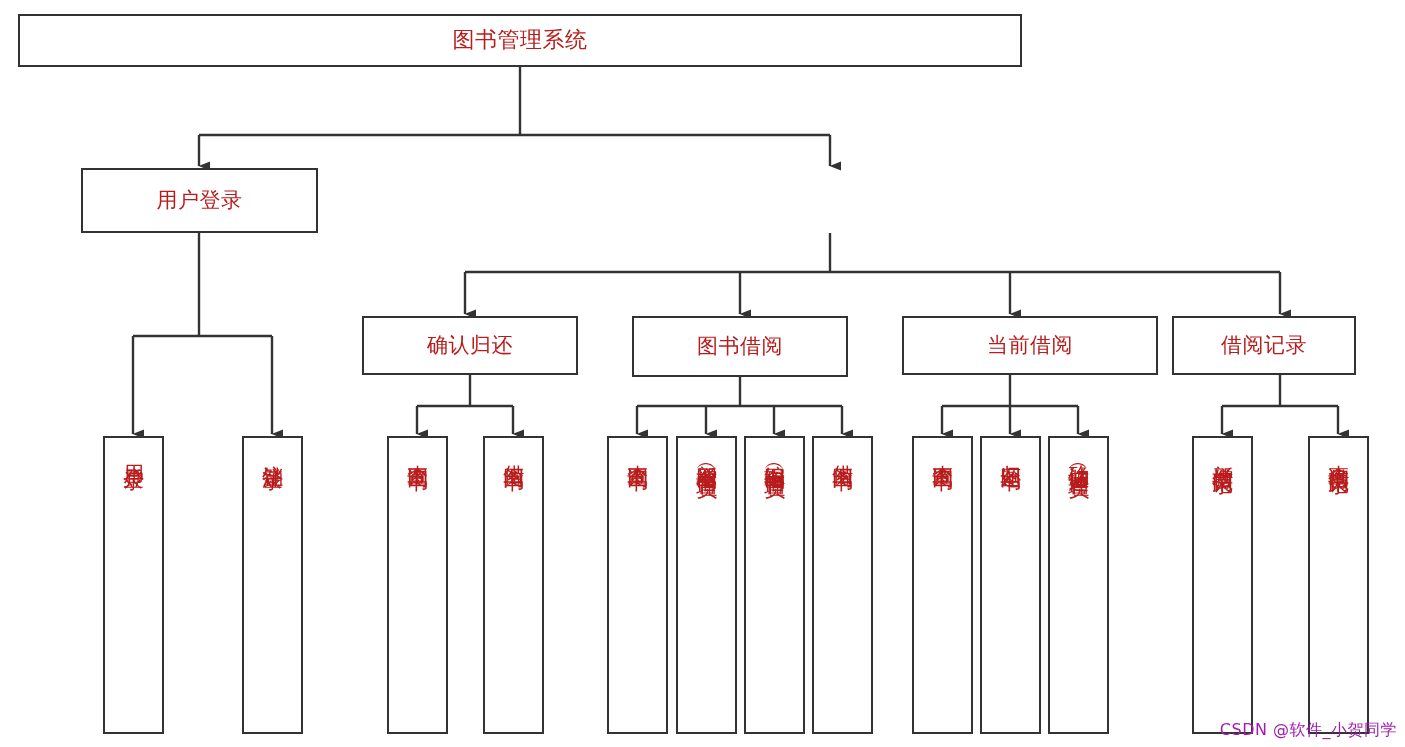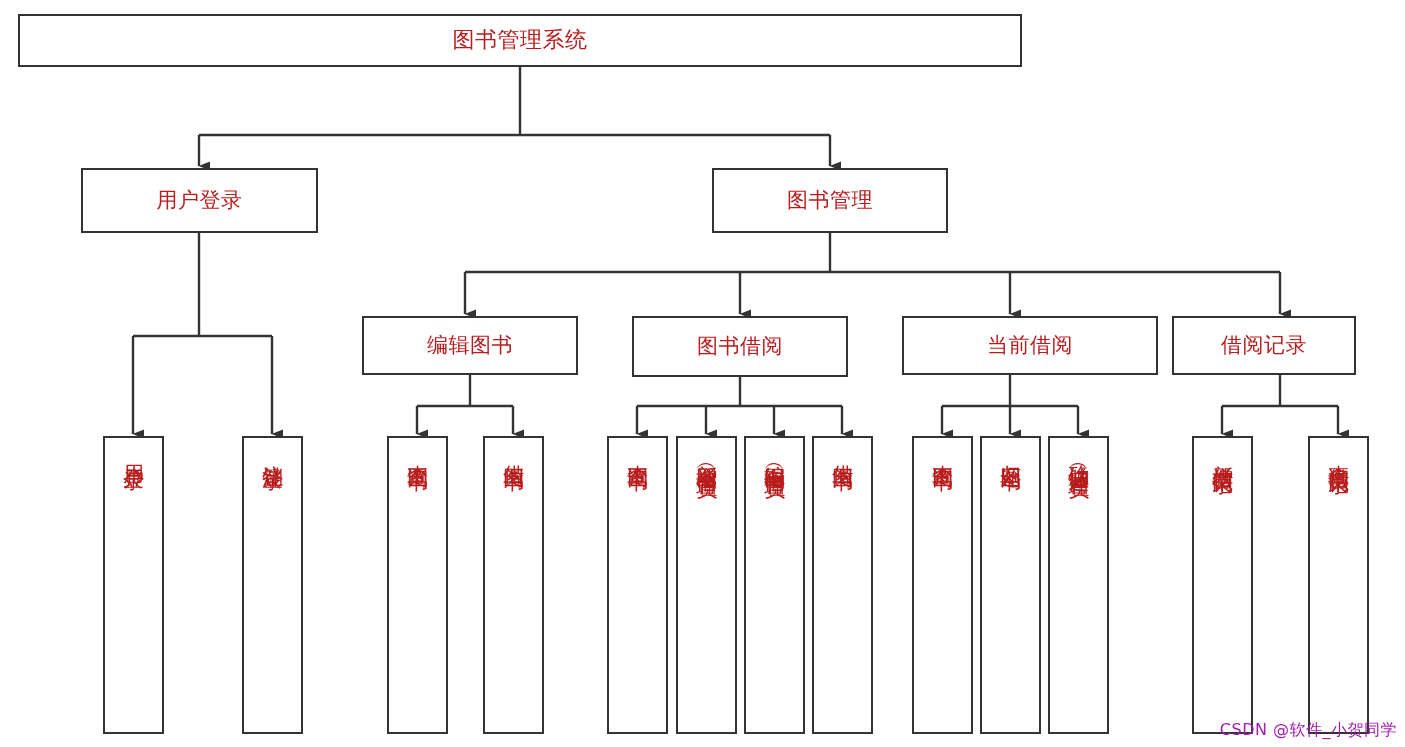--- a/index.html
+++ b/index.html
@@ -129,26 +129,23 @@
     </g>
   </svg>
 
   <div class="node horizontal root" style="left:18px; top:14px; width:1004px; height:53px;">
     <span class="node-label">图书管理系统</span>
   </div>
 
   <div class="node horizontal" style="left:81px; top:168px; width:237px; height:65px;">
     <span class="node-label">用户登录</span>
   </div>
-  <div class="node horizontal" style="left:712px; top:168px; width:236px; height:65px;">
-    <span class="node-label">图书管理</span>
-  </div>
 
   <div class="node horizontal" style="left:362px; top:316px; width:216px; height:59px;">
-    <span class="node-label">编辑图书</span>
+    <span class="node-label">确认归还</span>
   </div>
   <div class="node horizontal" style="left:632px; top:316px; width:216px; height:61px;">
     <span class="node-label">图书借阅</span>
   </div>
   <div class="node horizontal" style="left:902px; top:316px; width:256px; height:59px;">
     <span class="node-label">当前借阅</span>
   </div>
   <div class="node horizontal" style="left:1172px; top:316px; width:184px; height:59px;">
     <span class="node-label">借阅记录</span>
   </div>

